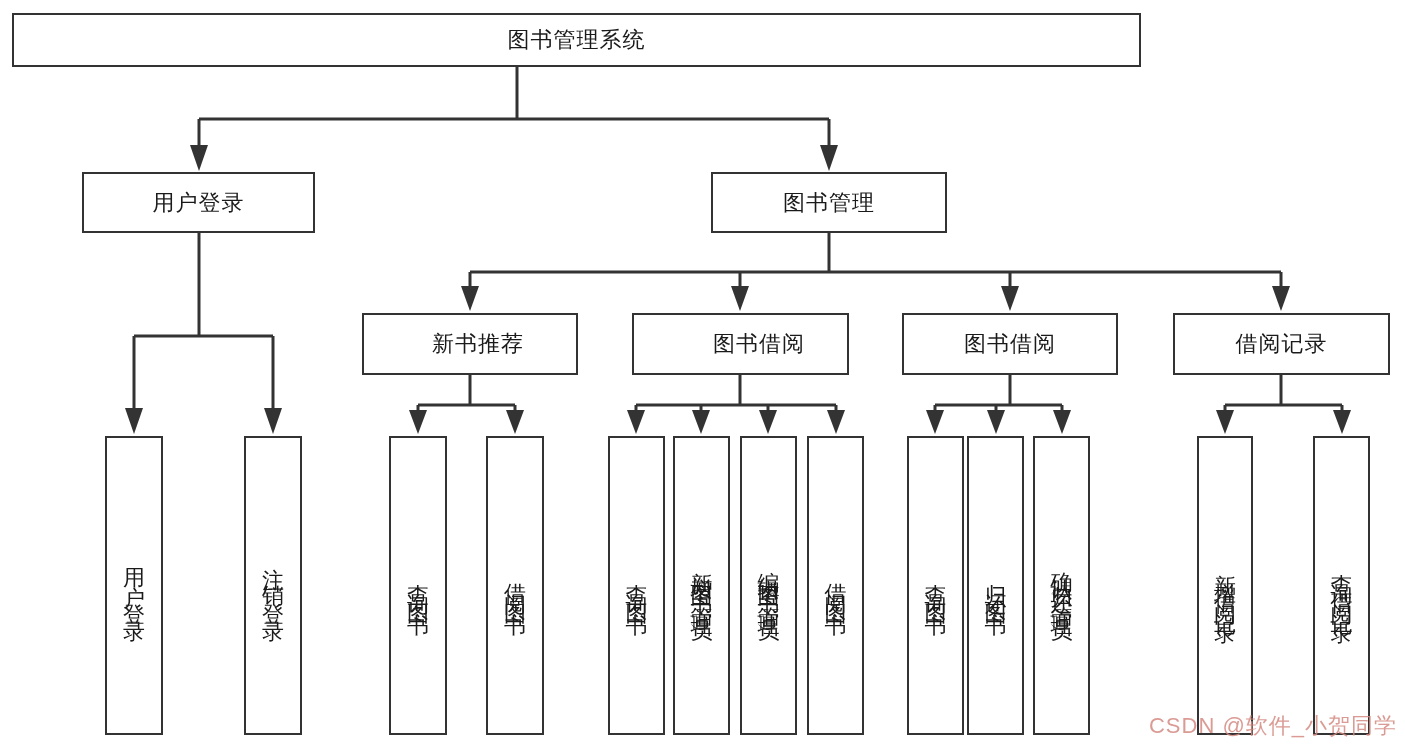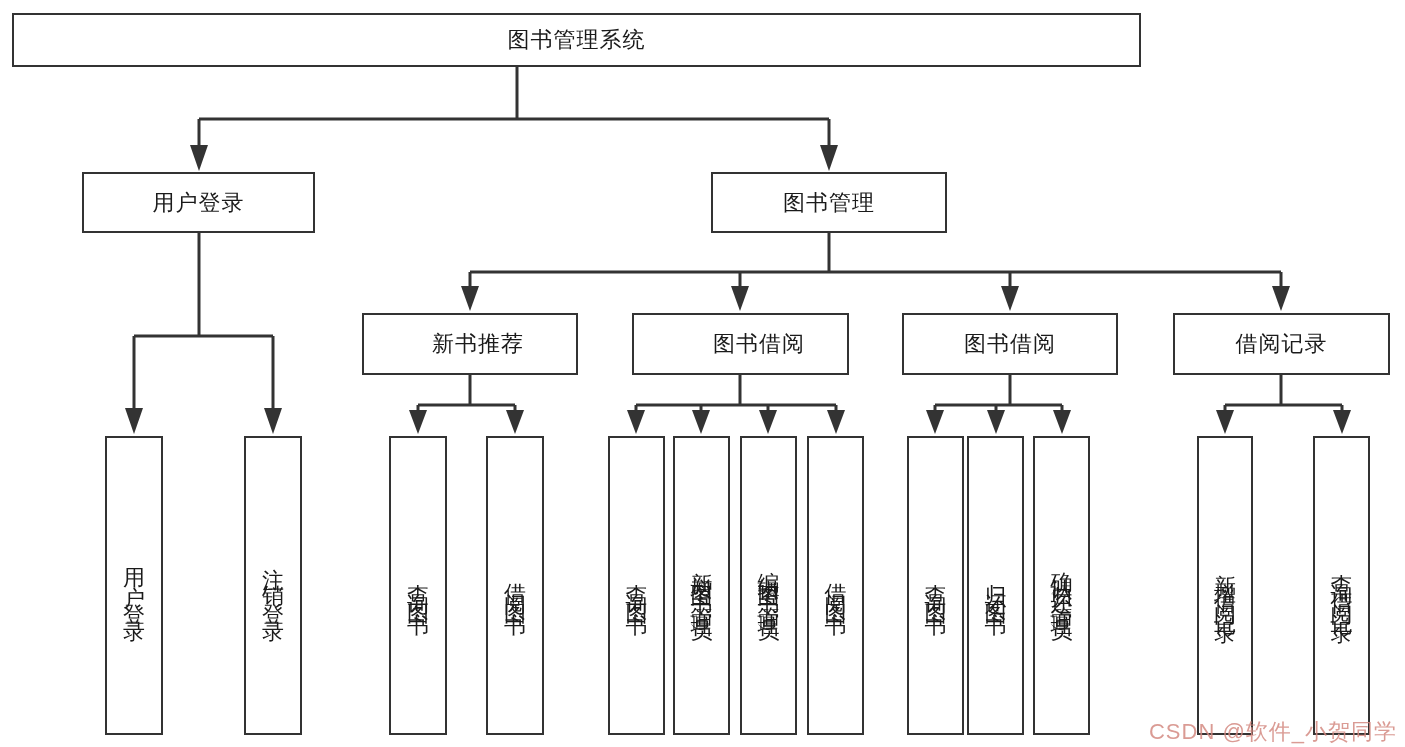--- a/index.html
+++ b/index.html
@@ -49,21 +49,21 @@
   #l-bwadd     {left:673px; width:57px;}
   #l-bwedit    {left:740px; width:57px;}
   #l-bwborrow  {left:807px; width:57px;}
   #l-curquery  {left:907px; width:57px;}
   #l-curreturn {left:967px; width:57px;}
   #l-curconfirm{left:1033px;width:57px;}
   #l-recadd    {left:1197px;width:56px;}
   #l-recquery  {left:1313px;width:57px;}
   #watermark{
     position:absolute;
-    right:8px;bottom:0;
+    right:8px;bottom:6px;
     font-size:22px;
     color:rgba(211,137,129,0.85);
     letter-spacing:1px;
     z-index:3;
   }
 </style>
 </head>
 <body>
 
 <div id="canvas">

